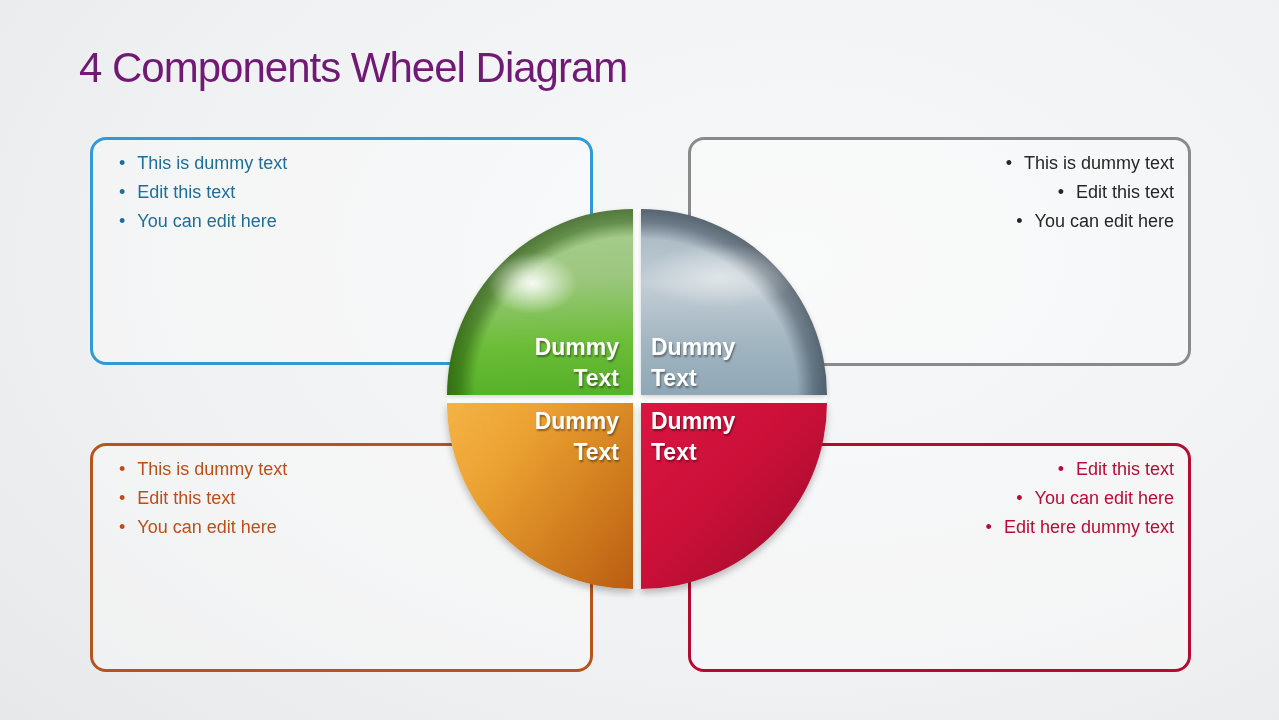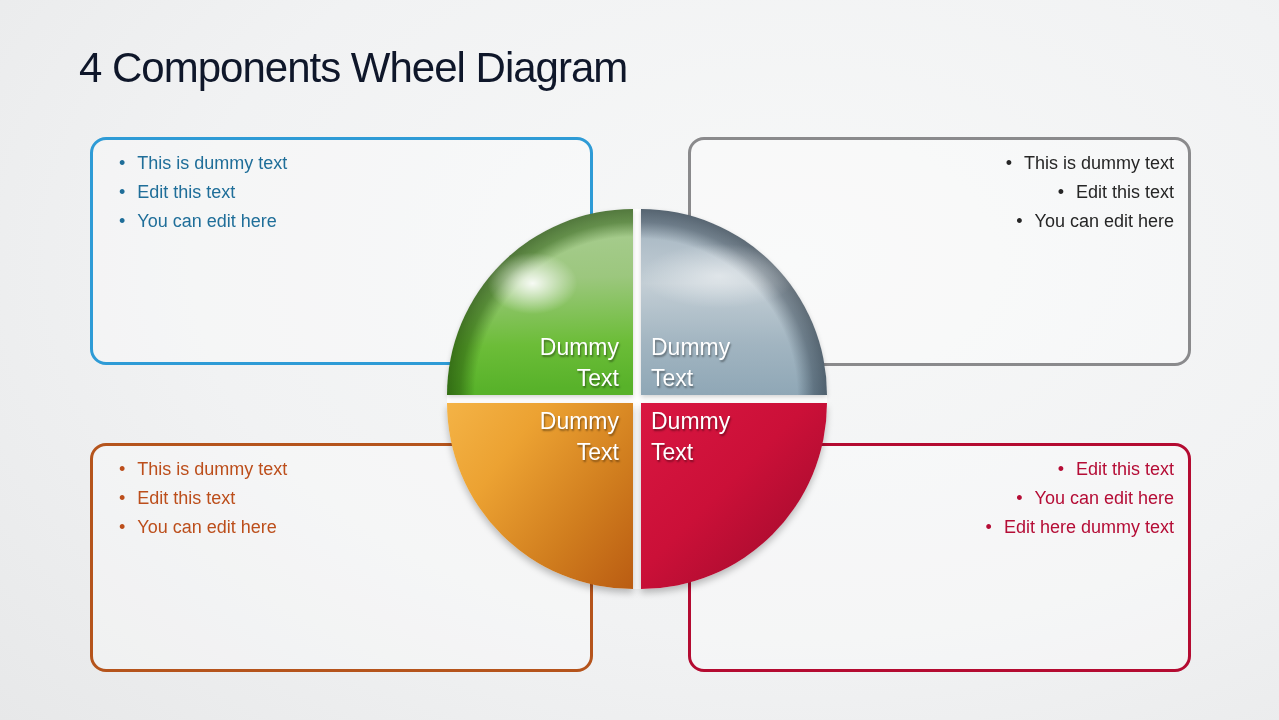--- a/index.html
+++ b/index.html
@@ -6,21 +6,21 @@
   html,body { width:1279px; height:720px; overflow:hidden; }
   body {
     font-family:"Liberation Sans", sans-serif;
     background: radial-gradient(ellipse 1500px 950px at 62% 36%,
       #f7f8f8 0%, #f1f2f3 40%, #e7e8e9 72%, #d8d9da 100%);
   }
   .slide { position:relative; width:1279px; height:720px; }
 
   .title {
     position:absolute; left:79px; top:44px;
-    font-size:42px; letter-spacing:-1px; color:#0f172a; font-weight:400;
+    font-size:42px; letter-spacing:-1px; color:#701a75; font-weight:400;
     white-space:nowrap;
   }
 
   
   .tbox {
     position:absolute; width:503px; border-style:solid; border-width:3px;
     border-radius:16px; padding:9px 14px;
     background:rgba(255,255,255,0.30);
   }
   .tbox.tl { left:90px;  top:137px; height:228px; border-color:#2E9BD6; color:#1F6E99; }
@@ -60,21 +60,21 @@
     background:linear-gradient(128deg, #f4b346 0%, #eca232 30%, #d07d1e 68%, #ba5c12 100%);
     box-shadow:0 4px 7px rgba(0,0,0,0.25);
   }
   .quad.r {
     left:194px; top:194px; border-radius:0 0 100% 0;
     background:linear-gradient(135deg, #d91641 0%, #cb1038 45%, #ad0c30 78%, #990a29 100%);
     box-shadow:0 4px 7px rgba(0,0,0,0.25);
   }
 
   .qlabel {
-    position:absolute; color:#ffffff; font-weight:normal;
+    position:absolute; color:#ffffff; font-weight:bold;
     font-size:23px; line-height:31px;
     text-shadow:1px 2px 2px rgba(0,0,0,0.40);
   }
   .qlabel.g { right:14px; bottom:1px; text-align:right; }
   .qlabel.b { left:10px;  bottom:1px; text-align:left;  }
   .qlabel.o { right:14px; top:3px;    text-align:right; }
   .qlabel.r { left:10px;  top:3px;    text-align:left;  }
 </style>
 </head>
 <body>

